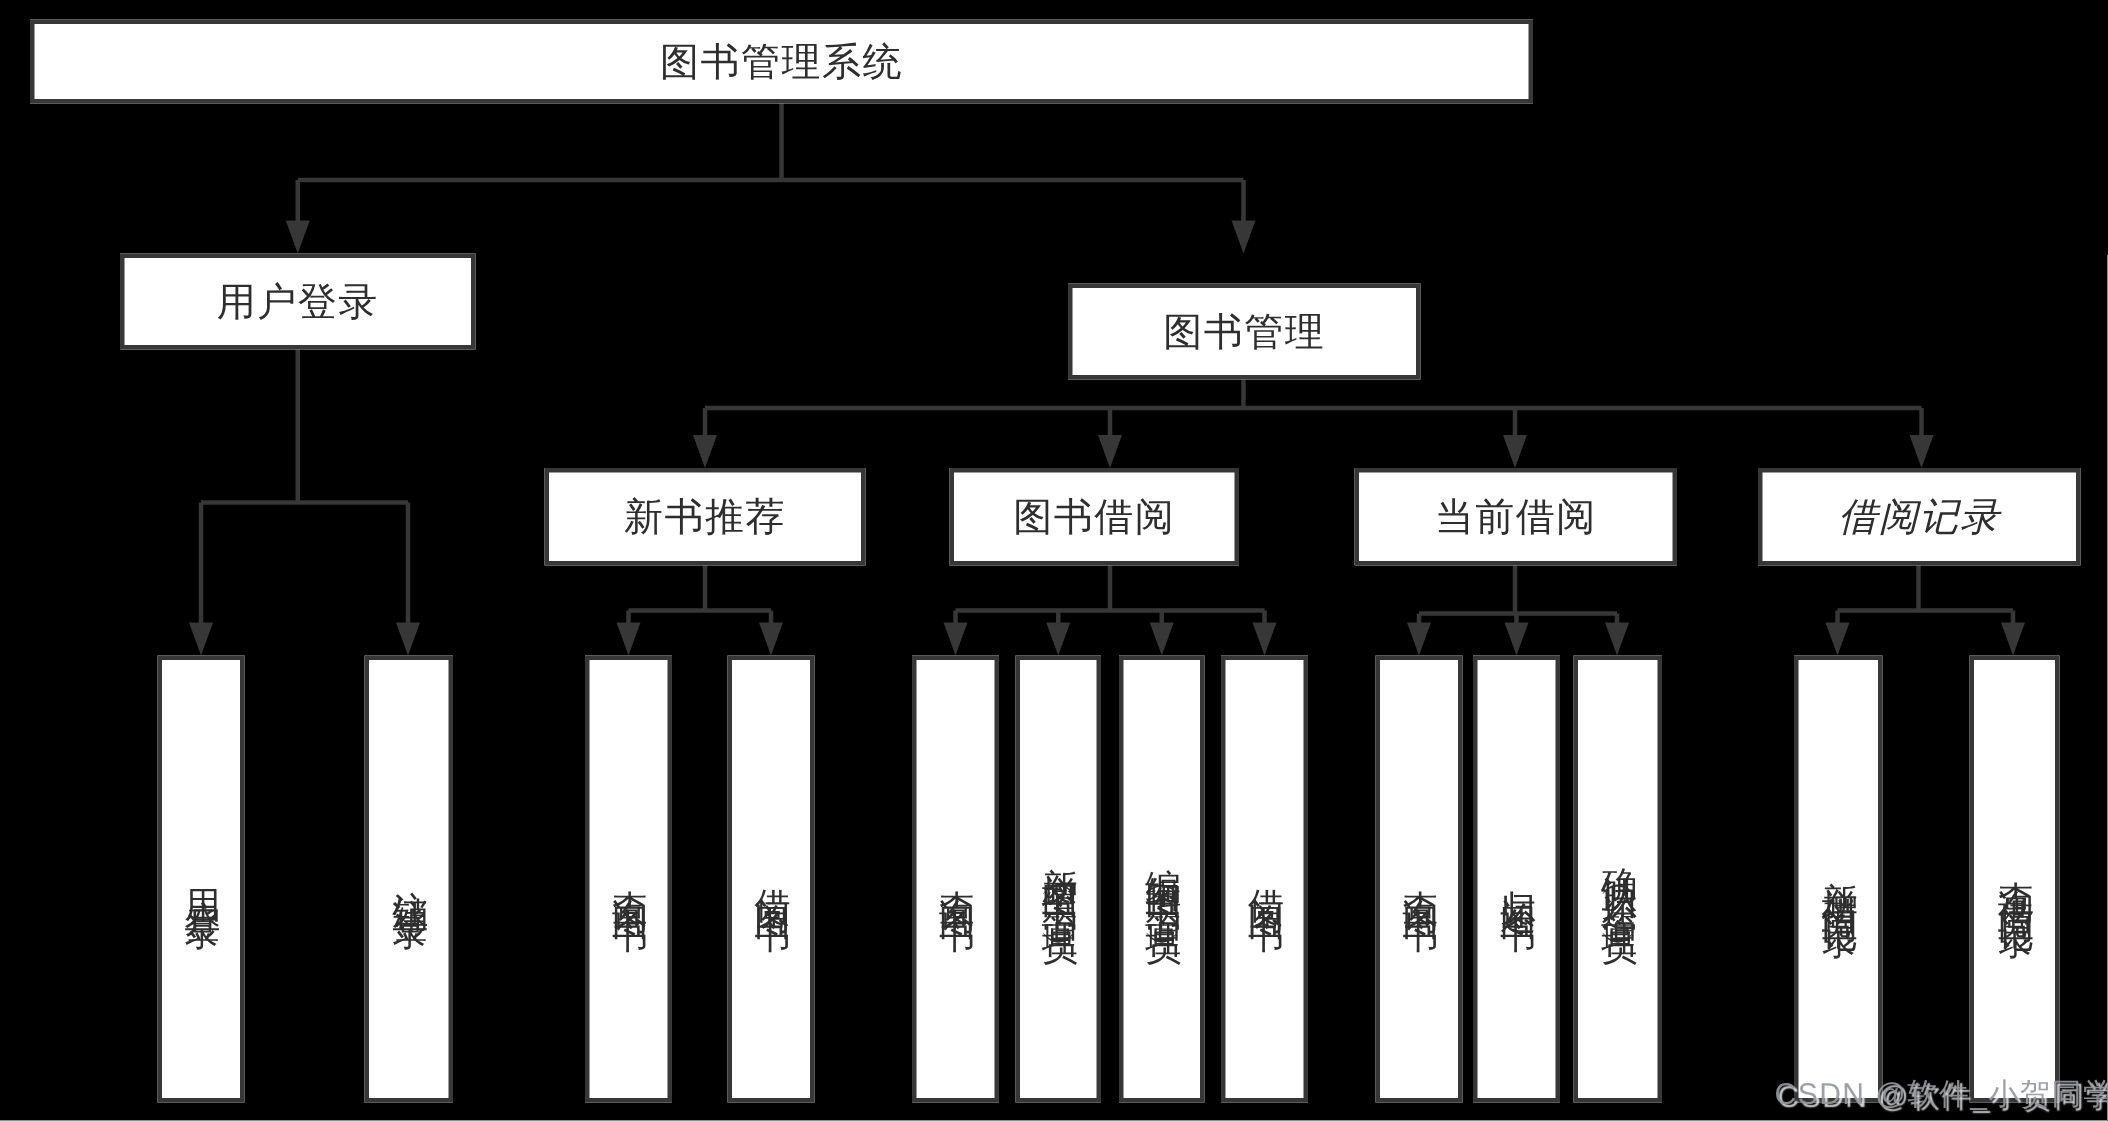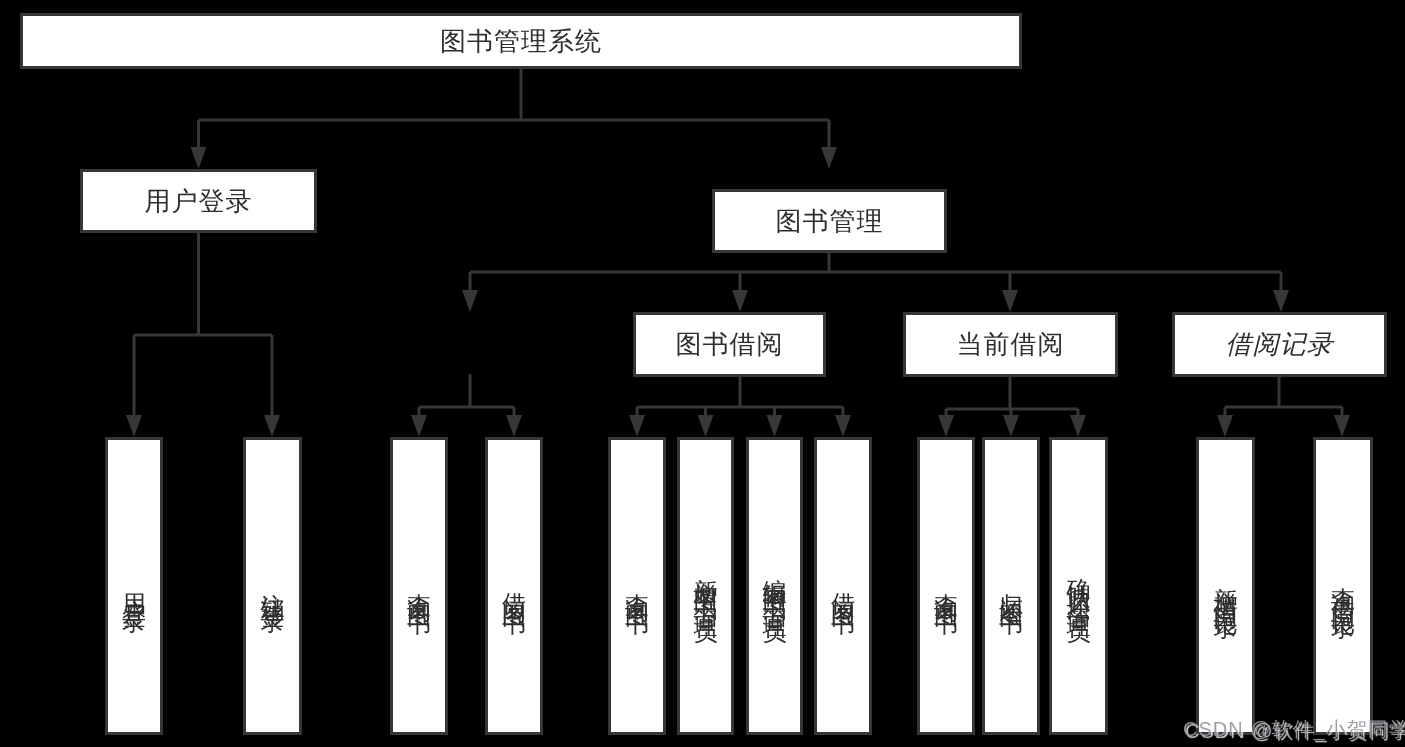--- a/index.html
+++ b/index.html
@@ -72,20 +72,23 @@
     <span>图书管理系统</span>
   </div>
 
   <div class="hbox" style="left:80px;top:169px;width:237px;height:64px;">
     <span>用户登录</span>
   </div>
   <div class="hbox" style="left:712px;top:169px;width:235px;height:64px;margin-top:20px;">
     <span>图书管理</span>
   </div>
 
+  <div class="hbox" style="left:363px;top:312px;width:214px;height:65px;">
+    <span>新书推荐</span>
+  </div>
   <div class="hbox" style="left:633px;top:312px;width:193px;height:65px;">
     <span>图书借阅</span>
   </div>
   <div class="hbox" style="left:903px;top:312px;width:215px;height:65px;text-align:center;">
     <span>当前借阅</span>
   </div>
   <div class="hbox" style="left:1172px;top:312px;width:215px;height:65px;font-style:italic;">
     <span>借阅记录</span>
   </div>
 

